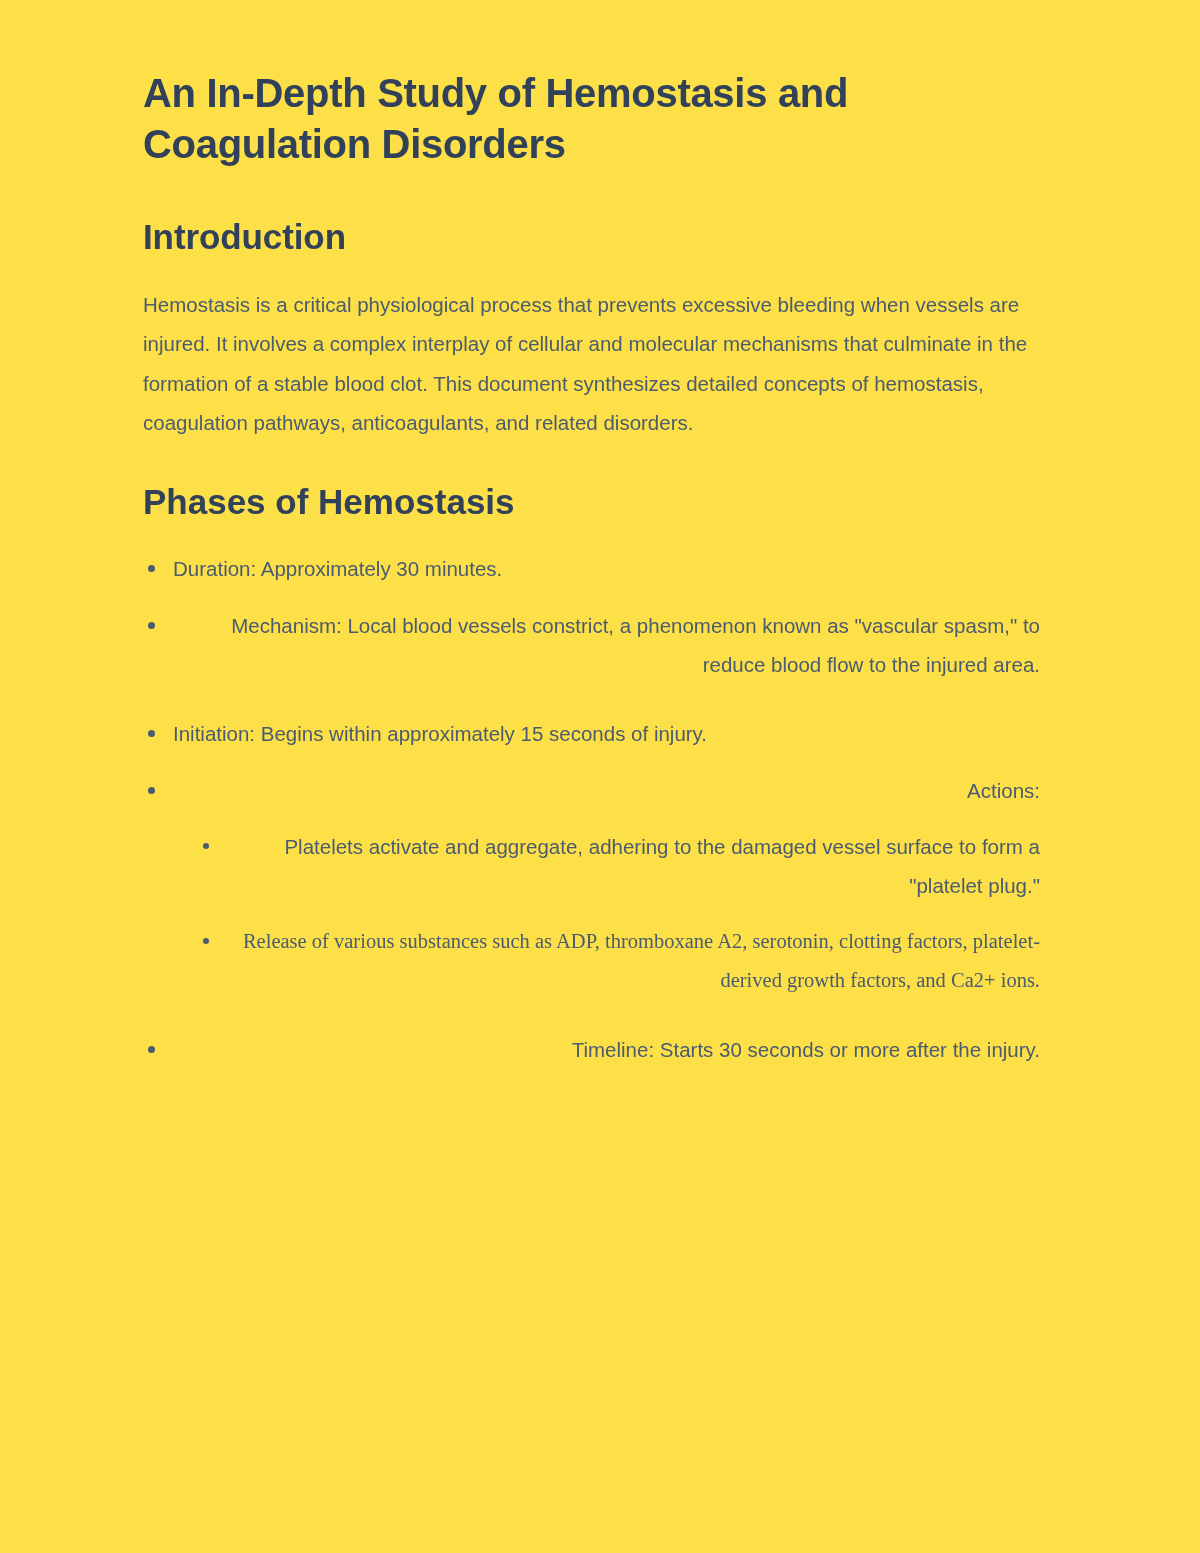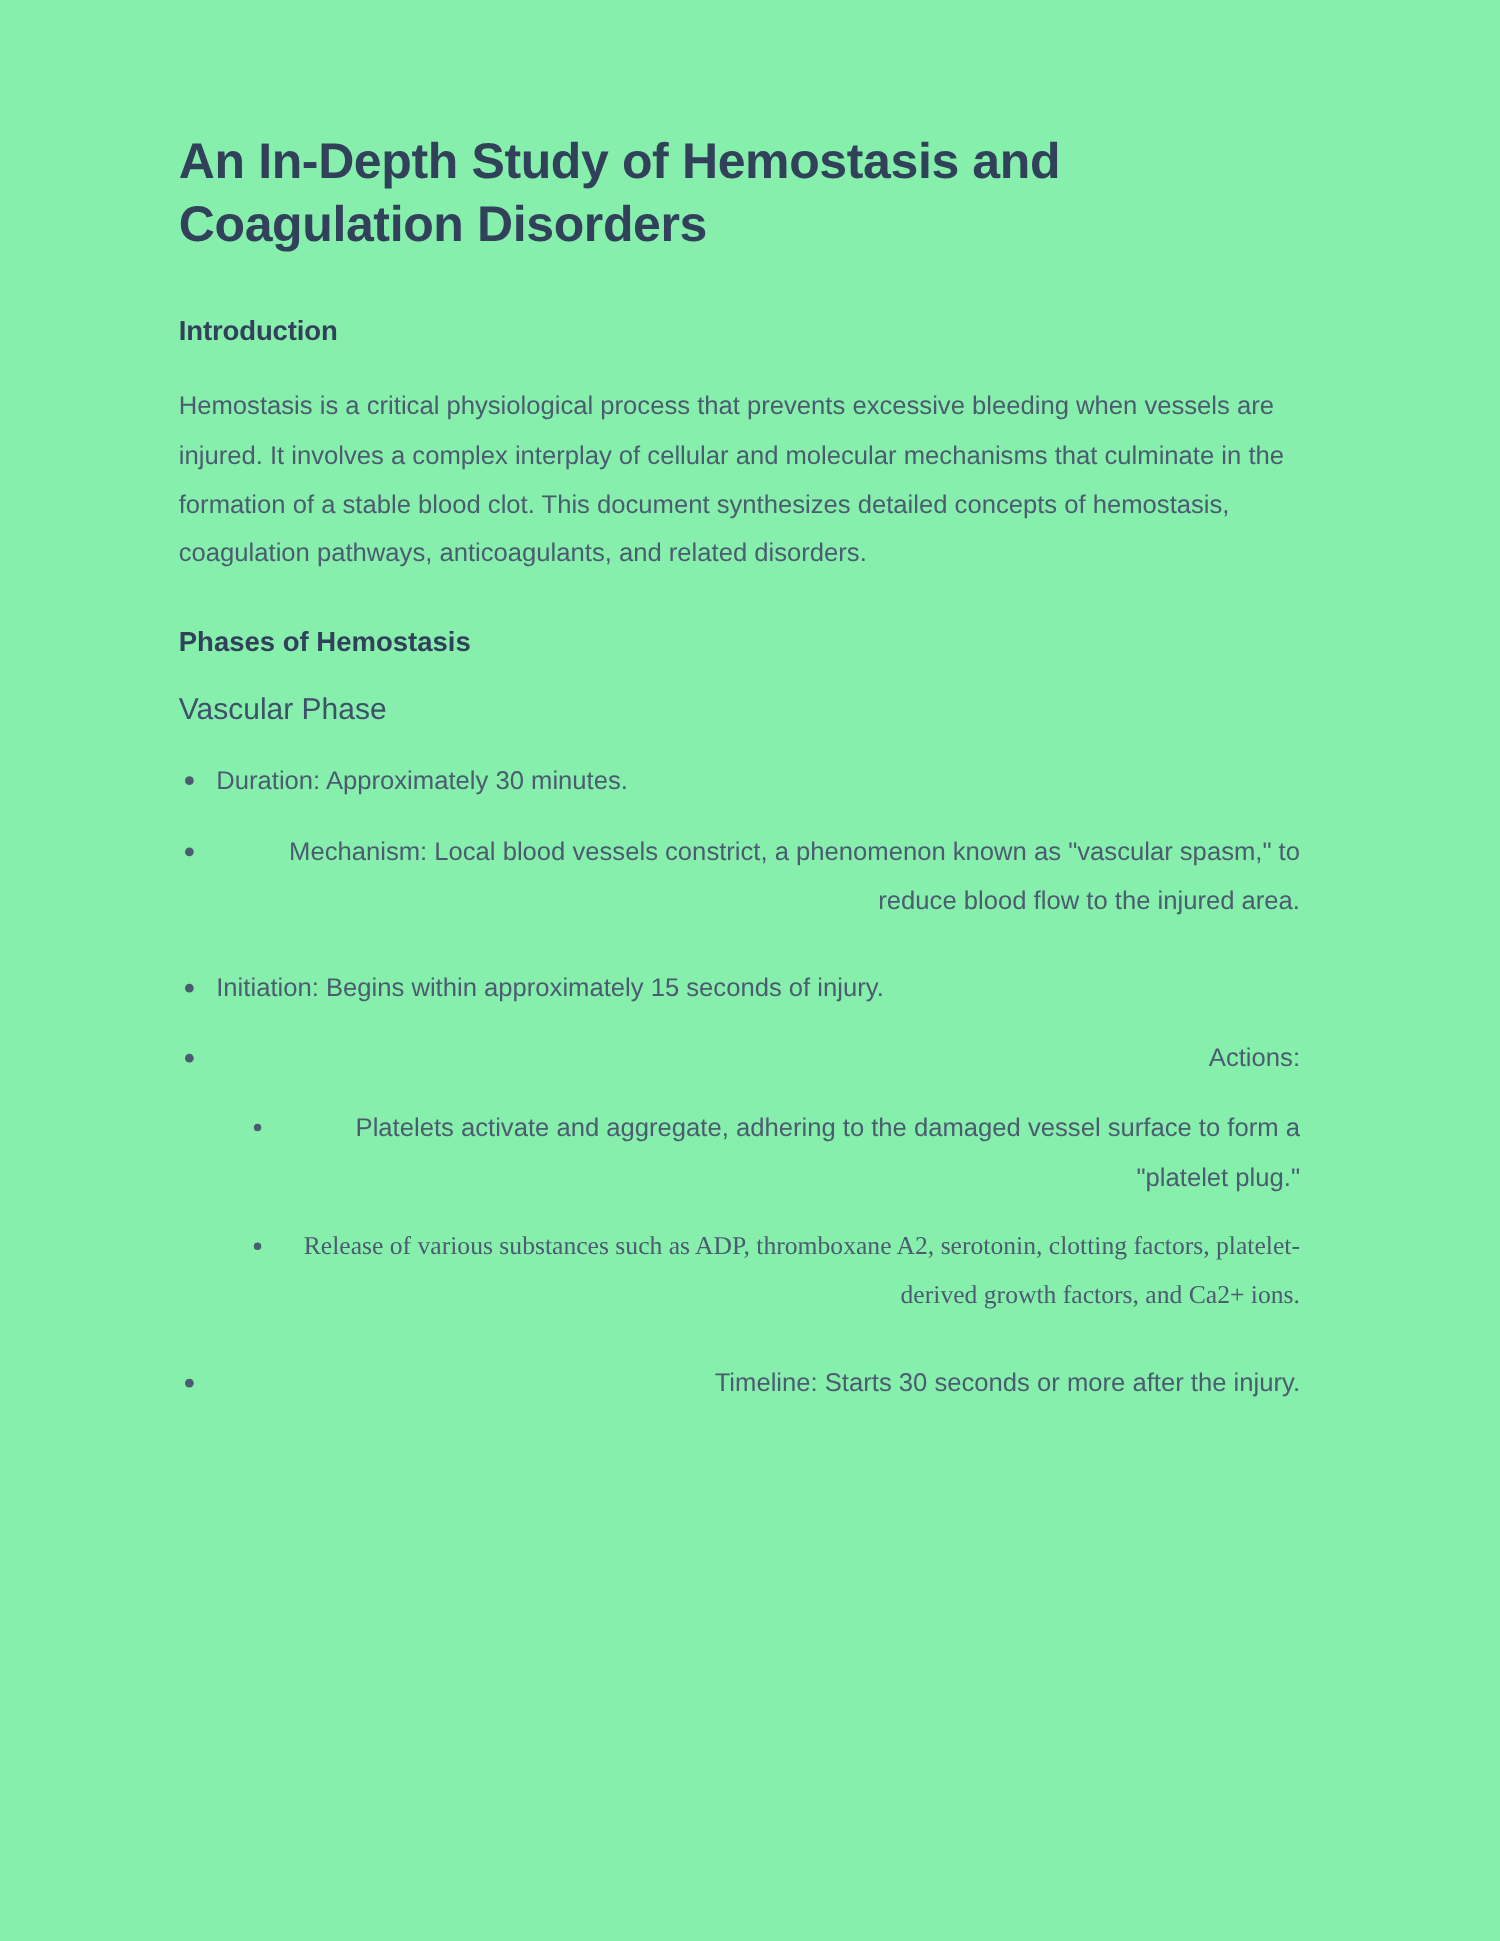--- a/index.html
+++ b/index.html
@@ -12,34 +12,34 @@
     height: 1553px;
     font-family: "Liberation Sans", "DejaVu Sans", sans-serif;
     color: #4a5568;
     -webkit-font-smoothing: antialiased;
     overflow: hidden;
   }
   .page {
     width: 1200px;
     height: 1553px;
     box-sizing: border-box;
-    padding: 104px 160px 0 143px;
-    background: #86efac;
+    padding: 68px 160px 0 143px;
+    background: #fde047;
   }
   .doc-title {
     font-size: 40px;
     line-height: 1.28;
     font-weight: 700;
     color: #31415a;
     letter-spacing: -0.3px;
     margin: 0 0 46px 0;
     max-width: 880px;
   }
   h2.section-heading {
-    font-size: 22px;
+    font-size: 35px;
     line-height: 1.22;
     font-weight: 700;
     color: #31415a;
     letter-spacing: -0.1px;
     margin: 0 0 26px 0;
   }
   h2.section-heading.heavy {
     font-weight: 700;
     letter-spacing: 0px;
   }
@@ -123,21 +123,20 @@
 <div class="page">
 
   <h1 class="doc-title">An In-Depth Study of Hemostasis and Coagulation Disorders</h1>
 
   <h2 class="section-heading">Introduction</h2>
 
   <p class="body-text">Hemostasis is a critical physiological process that prevents excessive bleeding when vessels are injured. It involves a complex interplay of cellular and molecular mechanisms that culminate in the formation of a stable blood clot. This document synthesizes detailed concepts of hemostasis, coagulation pathways, anticoagulants, and related disorders.</p>
 
   <h2 class="section-heading heavy">Phases of Hemostasis</h2>
 
-  <h3 class="sub-heading">Vascular Phase</h3>
 
   <ul class="bullets">
     <li class="bullet-item">Duration: Approximately 30 minutes.</li>
     <li class="bullet-item">Mechanism: Local blood vessels constrict, a phenomenon known as "vascular spasm," to reduce blood flow to the injured area.</li>
   </ul>
 
 
   <ul class="bullets">
     <li class="bullet-item">Initiation: Begins within approximately 15 seconds of injury.</li>
     <li class="bullet-item">

